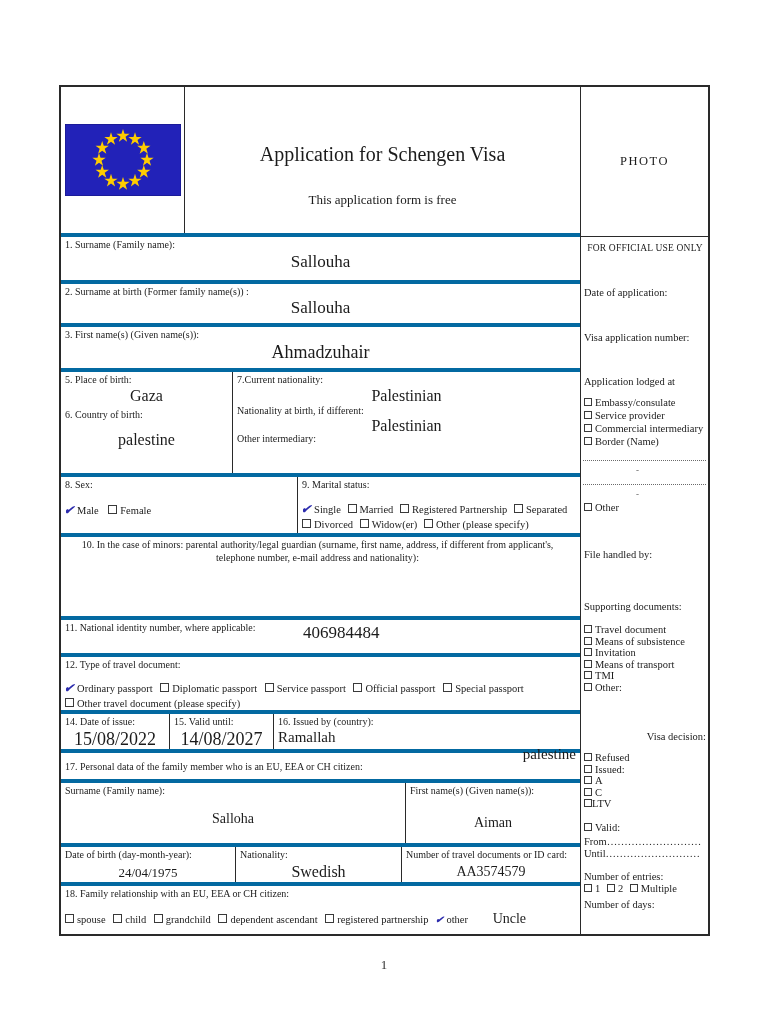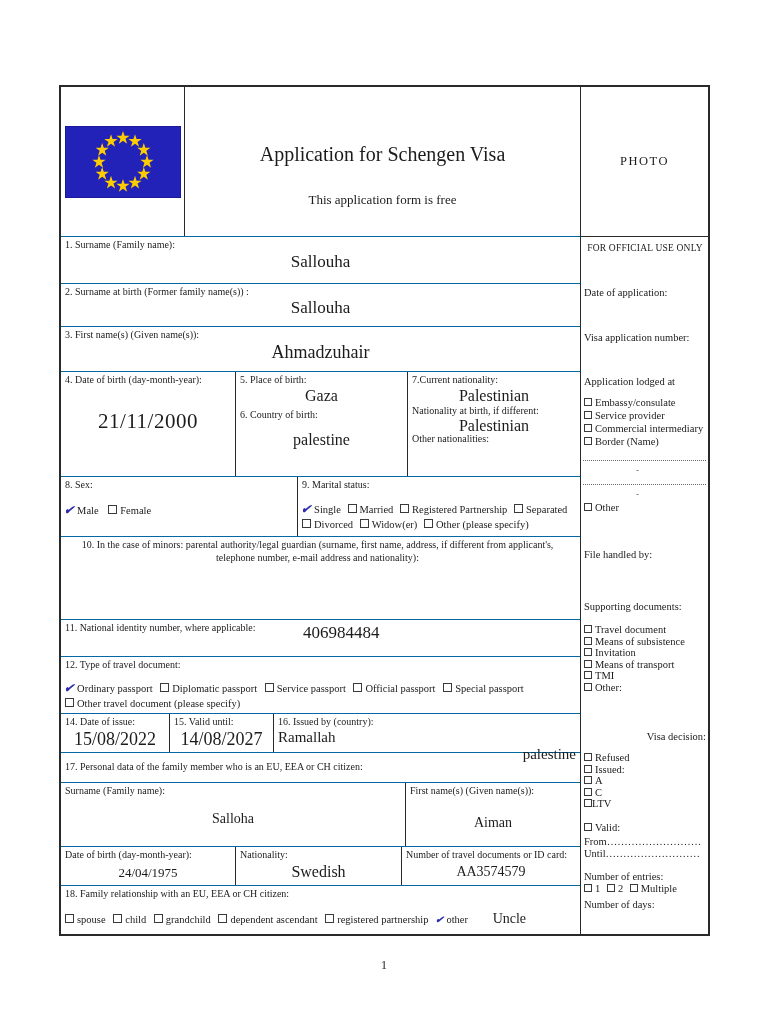--- a/index.html
+++ b/index.html
@@ -2,21 +2,21 @@
 <html><head>
 <meta charset="utf-8">
 <style>
   html,body{margin:0;padding:0;background:#ffffff;}
   .page{position:relative;width:768px;height:1024px;background:#ffffff;
         font-family:"Liberation Serif","DejaVu Serif",serif;color:#1b1b1b;overflow:hidden;}
   .form{position:absolute;left:59px;top:85px;width:651px;height:851px;
         border:2px solid #2a2a2a;box-sizing:border-box;display:flex;}
   .main{width:520px;flex-shrink:0;border-right:1px solid #2a2a2a;box-sizing:border-box;
         display:flex;flex-direction:column;}
-  .row{position:relative;border-bottom:1px solid #0369a1;box-sizing:border-box;padding:2px 4px;}
+  .row{position:relative;border-bottom:4px solid #0369a1;box-sizing:border-box;padding:2px 4px;}
   .row.nopad{padding:0;}
   .cells{display:flex;height:100%;}
   .cell{position:relative;box-sizing:border-box;padding:2px 4px;border-right:1px solid #2a2a2a;}
   .cell:last-child{border-right:none;}
   .lbl{font-size:10px;line-height:1.25;}
   .vc{text-align:center;}
   .v17{font-size:17px;}
   .v18{font-size:18px;}
   .v16{font-size:16px;}
   .v15{font-size:15px;}
@@ -103,36 +103,32 @@
         <div class="vc v17" style="margin-top:-1px;">Sallouha</div>
       </div>
 
       <div class="row" style="height:45px;">
         <div class="lbl">3. First name(s) (Given name(s)):</div>
         <div class="vc v18">Ahmadzuhair</div>
       </div>
 
       <div class="row nopad" style="height:105px;">
         <div class="cells">
-          <div class="cell" style="width:175px;">
-            <div class="lbl">4. Date of birth (day-month-year):</div>
-            <div class="vc v21" style="margin-top:22px;">21/11/2000</div>
-          </div>
           <div class="cell" style="width:172px;">
             <div class="lbl">5. Place of birth:</div>
             <div class="vc v16">Gaza</div>
             <div class="lbl" style="margin-top:4px;">6. Country of birth:</div>
             <div class="vc v16" style="margin-top:10px;">palestine</div>
           </div>
           <div class="cell" style="flex:1;">
             <div class="lbl">7.Current nationality:</div>
             <div class="vc v16">Palestinian</div>
             <div class="lbl">Nationality at birth, if different:</div>
             <div class="vc v16">Palestinian</div>
-            <div class="lbl" style="margin-top:-2px;">Other nationalities:</div>
+            <div class="lbl" style="margin-top:-2px;">Other intermediary:</div>
           </div>
         </div>
       </div>
 
       <div class="row nopad" style="height:60px;">
         <div class="cells">
           <div class="cell" style="width:237px;">
             <div class="lbl">8. Sex:</div>
             <div class="opts" style="margin-top:11px;">
               <span class="opt"><span class="ck"></span><span>Male</span></span>

